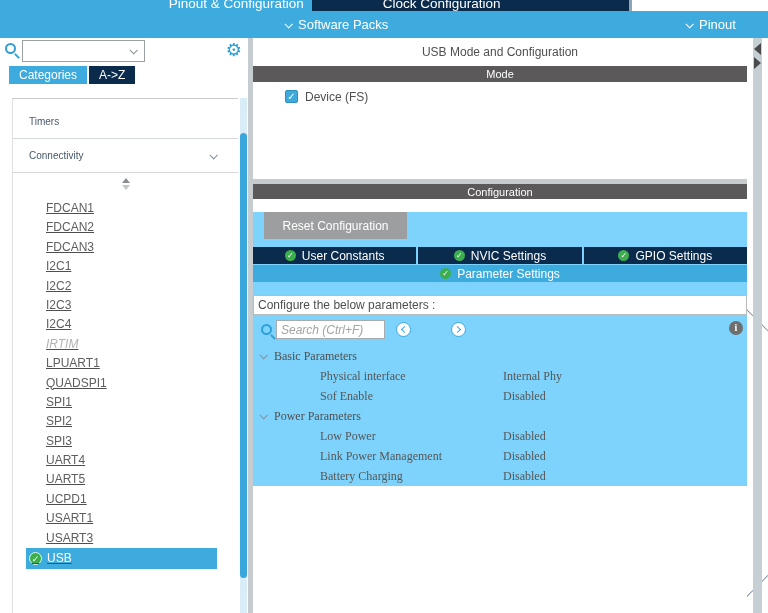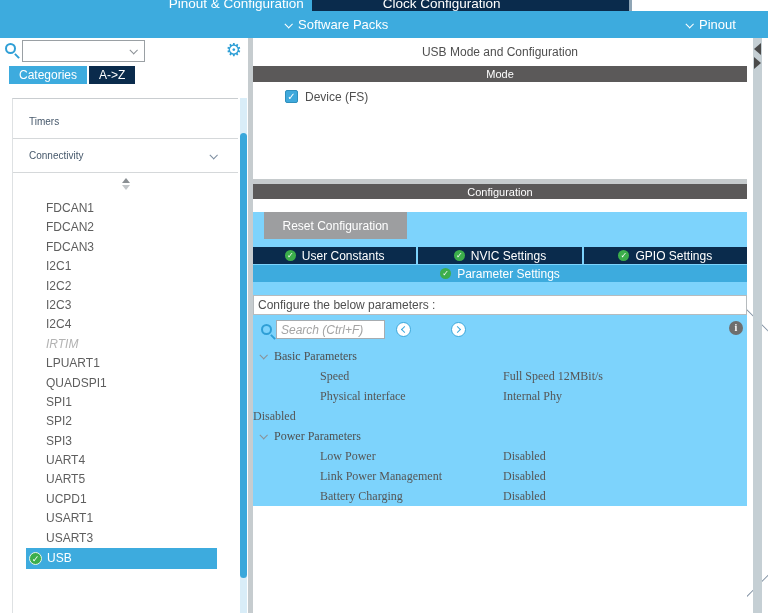--- a/index.html
+++ b/index.html
@@ -33,21 +33,21 @@
   .ltabs { position:absolute; left:9px; top:28px; height:18px; display:flex; }
   .ltab { height:18px; padding:0 10px; font-size:12px; color:#fff; display:flex; align-items:center; cursor:pointer; }
   .ltab.on  { background:#3DABDE; }
   .ltab.off { background:#0A2B4C; margin-left:2px; }
   .list-box { position:absolute; left:12px; top:60px; right:10px; bottom:0; border-top:1px solid #C9CDD0; border-left:1px solid #DEE1E3; padding-top:6px; }
   .grp { height:34px; border-bottom:1px solid #D5D8DA; display:flex; align-items:center; padding-left:16px; font-size:10px; color:#46586B; cursor:pointer; }
   .grp .chev { margin-left:auto; margin-right:22px; color:#7d8ea0; }
   .spinner { height:22px; display:flex; flex-direction:column; align-items:center; justify-content:center; gap:2px; cursor:pointer; }
   .tri-up { width:0; height:0; border-left:4px solid transparent; border-right:4px solid transparent; border-bottom:5px solid #8a8f93; }
   .tri-dn { width:0; height:0; border-left:4px solid transparent; border-right:4px solid transparent; border-top:5px solid #c2c6c9; }
-  .plist { list-style:none; margin-top:4px; }
+  .plist { list-style:none; margin-top:4px;text-decoration:underline; }
   .plist li { height:19.4px; line-height:19.4px; padding-left:33px; font-size:12px; color:#5E5E5E; cursor:pointer; white-space:nowrap; }
   .plist li.dim { color:#B3B3B3; font-style:italic; }
   .plist li.sel { margin-left:13px; width:191px; padding-left:3px; height:21px; background:#3DABDE; color:#fff; display:flex; align-items:center; gap:5px; }
   .gcheck { display:inline-block; width:12px; height:12px; border-radius:50%; background:#3CAE4B; color:#fff; font-size:9px; line-height:12px; text-align:center; flex:0 0 auto; }
   .plist .gcheck { border:1px solid #e8f5ea; width:13px; height:13px; line-height:12px; }
   .scroll-track { position:absolute; left:240px; top:60px; width:7px; bottom:0; background:#D9EDF8; }
   .scroll-thumb { position:absolute; left:0; top:35px; width:7px; height:445px; background:#39A7DB; border-radius:4px; cursor:grab; }
   
   .vsplit1 { position:absolute; left:248px; top:38px; width:5px; height:575px; background:#C6CCCF; cursor:col-resize; }
   .vsplit2 { position:absolute; left:753px; top:38px; width:9px; height:575px; background:#C5CFD4; cursor:col-resize; }
@@ -220,28 +220,25 @@
           </div>
         <span class="infoicon">i</span>
       </div>
 
       <div class="tree">
         <div class="trow group">
           <i class="chev down"></i>
           <span class="glabel">Basic Parameters</span>
         </div>
         <div class="trow">
-          <span class="plabel">Speed</span>
-          <span class="pvalue">Full Speed 12MBit/s</span>
-        </div>
-        <div class="trow">
           <span class="plabel">Physical interface</span>
           <span class="pvalue">Internal Phy</span>
         </div>
         <div class="trow">
+          <span class="plabel">Sof Enable</span>
           <span class="pvalue">Disabled</span>
         </div>
         <div class="trow group">
           <i class="chev down"></i>
           <span class="glabel">Power Parameters</span>
         </div>
         <div class="trow">
           <span class="plabel">Low Power</span>
           <span class="pvalue">Disabled</span>
         </div>

